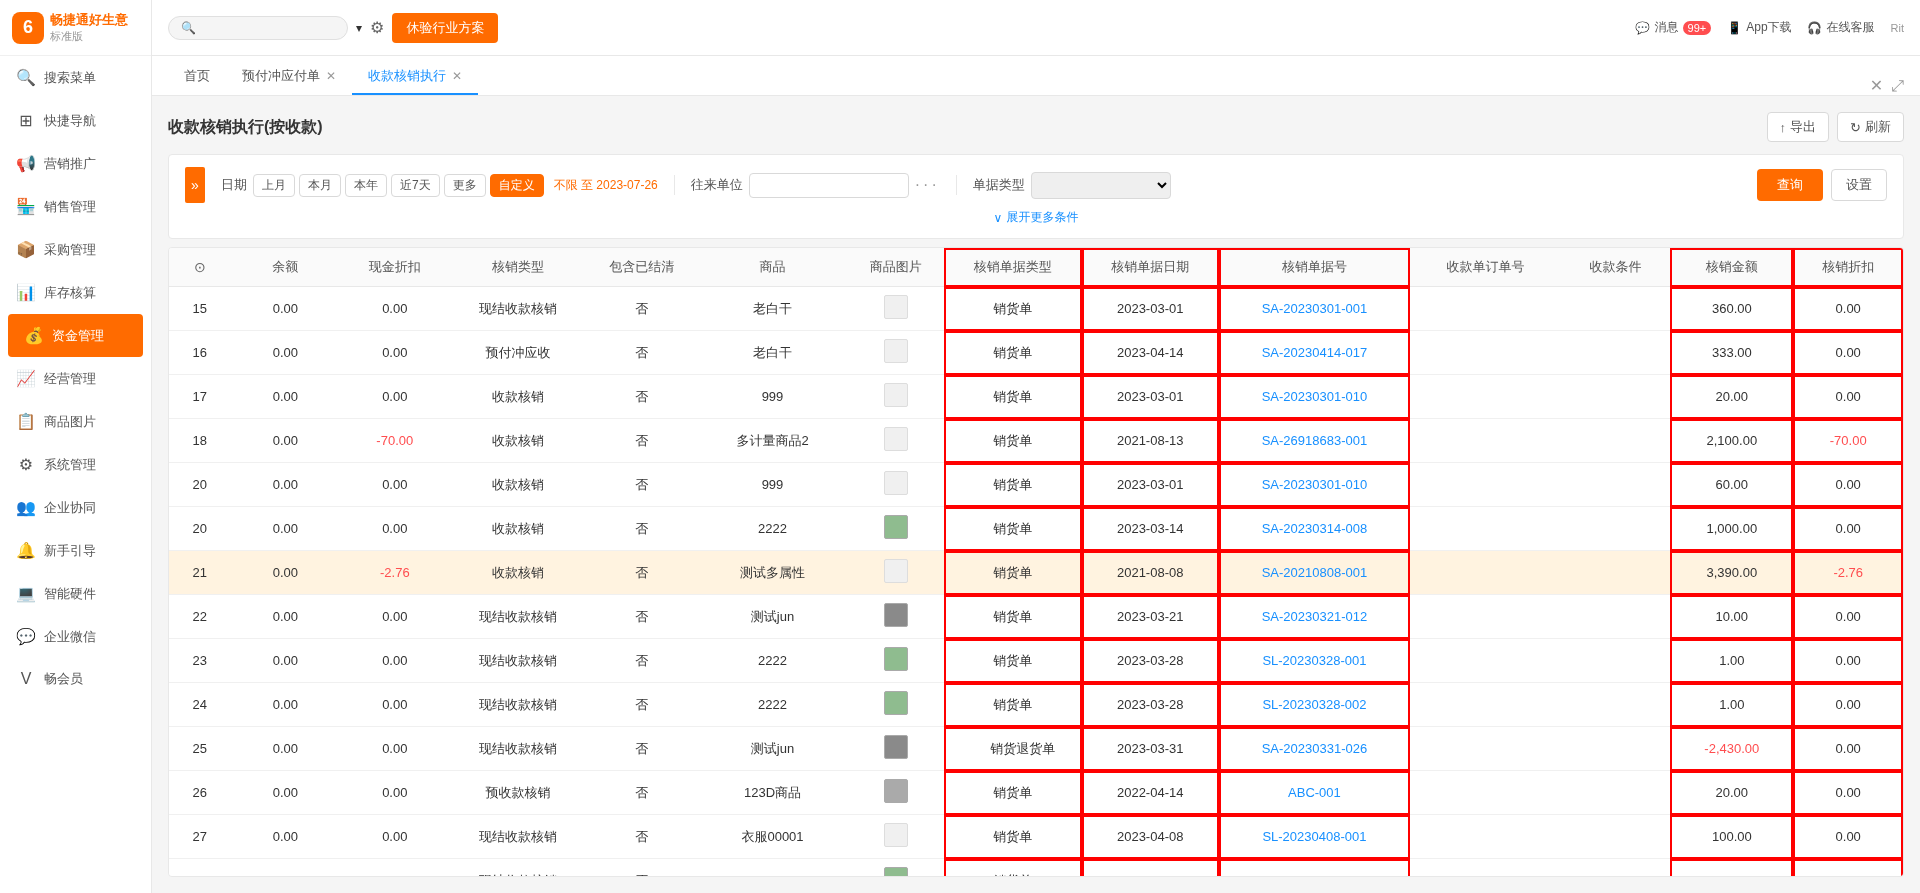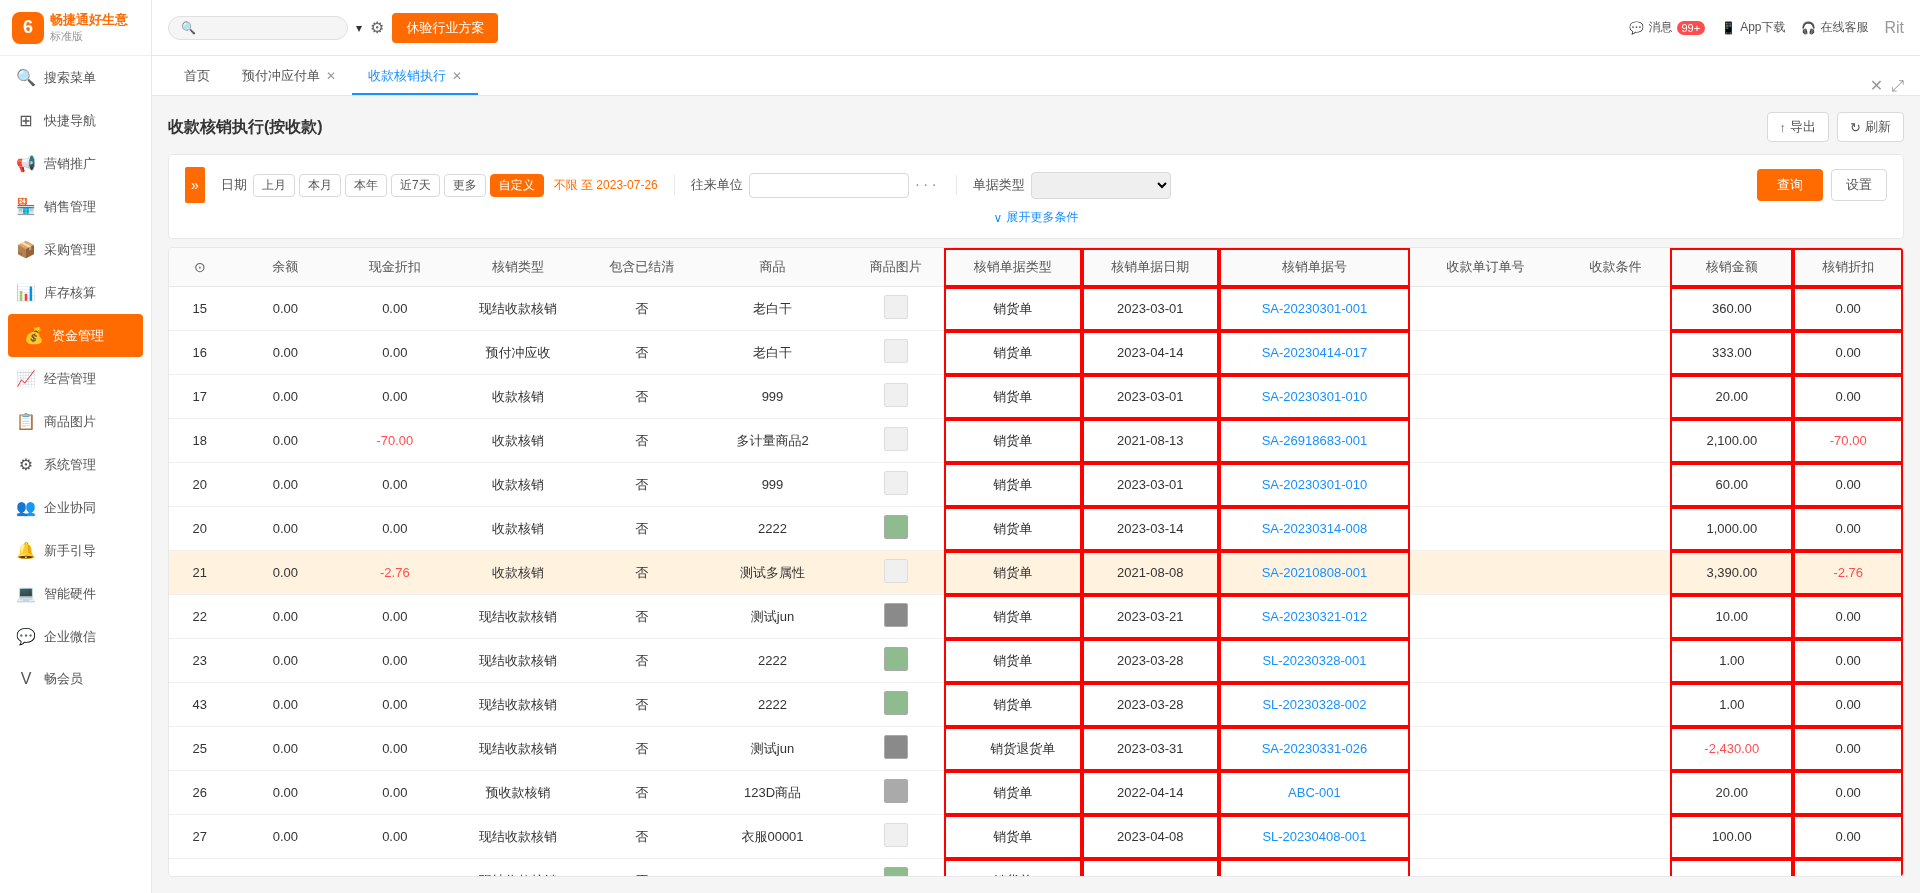--- a/index.html
+++ b/index.html
@@ -20,21 +20,21 @@
     .main { flex: 1; display: flex; flex-direction: column; overflow: hidden; }
 
     
     .topbar { height: 56px; background: #fff; border-bottom: 1px solid #e8e8e8; display: flex; align-items: center; padding: 0 16px; gap: 12px; }
     .topbar-left { display: flex; align-items: center; gap: 8px; flex: 1; }
     .topbar-search { background: #f5f5f5; border: 1px solid #e0e0e0; border-radius: 20px; padding: 4px 12px; width: 180px; font-size: 12px; color: #999; display: flex; align-items: center; gap: 4px; }
     .topbar-dropdown { font-size: 12px; color: #333; display: flex; align-items: center; gap: 4px; cursor: pointer; }
     .topbar-btn-industry { background: #ff6b00; color: white; border: none; border-radius: 4px; padding: 6px 14px; font-size: 13px; cursor: pointer; }
     .topbar-right { display: flex; align-items: center; gap: 16px; font-size: 12px; color: #555; }
     .badge { background: #ff4d4f; color: white; border-radius: 10px; padding: 1px 5px; font-size: 11px; }
-    .topbar-user { color: #999; font-size: 16px; }
+    .topbar-user { color: #999; font-size: 11px; }
 
     
     .tabs { height: 40px; background: #fff; border-bottom: 1px solid #e8e8e8; display: flex; align-items: flex-end; padding: 0 16px; }
     .tab { padding: 8px 16px; font-size: 13px; cursor: pointer; color: #555; border-bottom: 2px solid transparent; display: flex; align-items: center; gap: 6px; white-space: nowrap; }
     .tab.active { color: #1890ff; border-bottom: 2px solid #1890ff; }
     .tab-close { font-size: 12px; color: #999; cursor: pointer; }
     .tab-window-controls { margin-left: auto; display: flex; align-items: center; gap: 8px; }
     .win-btn { cursor: pointer; color: #999; font-size: 16px; }
 
     
@@ -434,21 +434,21 @@
     <td class="col-img"><span class="img-placeholder-color"></span></td>
     <td class="col-cancel-type" style="outline:2px solid red;outline-offset:-2px;">销货单</td>
     <td class="col-cancel-date" style="outline:2px solid red;outline-offset:-2px;">2023-03-28</td>
     <td class="col-cancel-no" style="outline:2px solid red;outline-offset:-2px;"><a href="#" class="link">SL-20230328-001</a></td>
     <td class="col-receipt-no"></td>
     <td class="col-receipt-cond"></td>
     <td class="col-cancel-amt " style="outline:2px solid red;outline-offset:-2px;">1.00</td>
     <td class="col-cancel-disc " style="outline:2px solid red;outline-offset:-2px;">0.00</td>
   </tr>
             <tr>
-    <td class="col-num">43</td>
+    <td class="col-num">24</td>
     <td class="col-balance">0.00</td>
     <td class="col-discount " style="">0.00</td>
     <td class="col-type">现结收款核销</td>
     <td class="col-include">否</td>
     <td class="col-goods">2222</td>
     <td class="col-img"><span class="img-placeholder-color"></span></td>
     <td class="col-cancel-type" style="outline:2px solid red;outline-offset:-2px;">销货单</td>
     <td class="col-cancel-date" style="outline:2px solid red;outline-offset:-2px;">2023-03-28</td>
     <td class="col-cancel-no" style="outline:2px solid red;outline-offset:-2px;"><a href="#" class="link">SL-20230328-002</a></td>
     <td class="col-receipt-no"></td>

